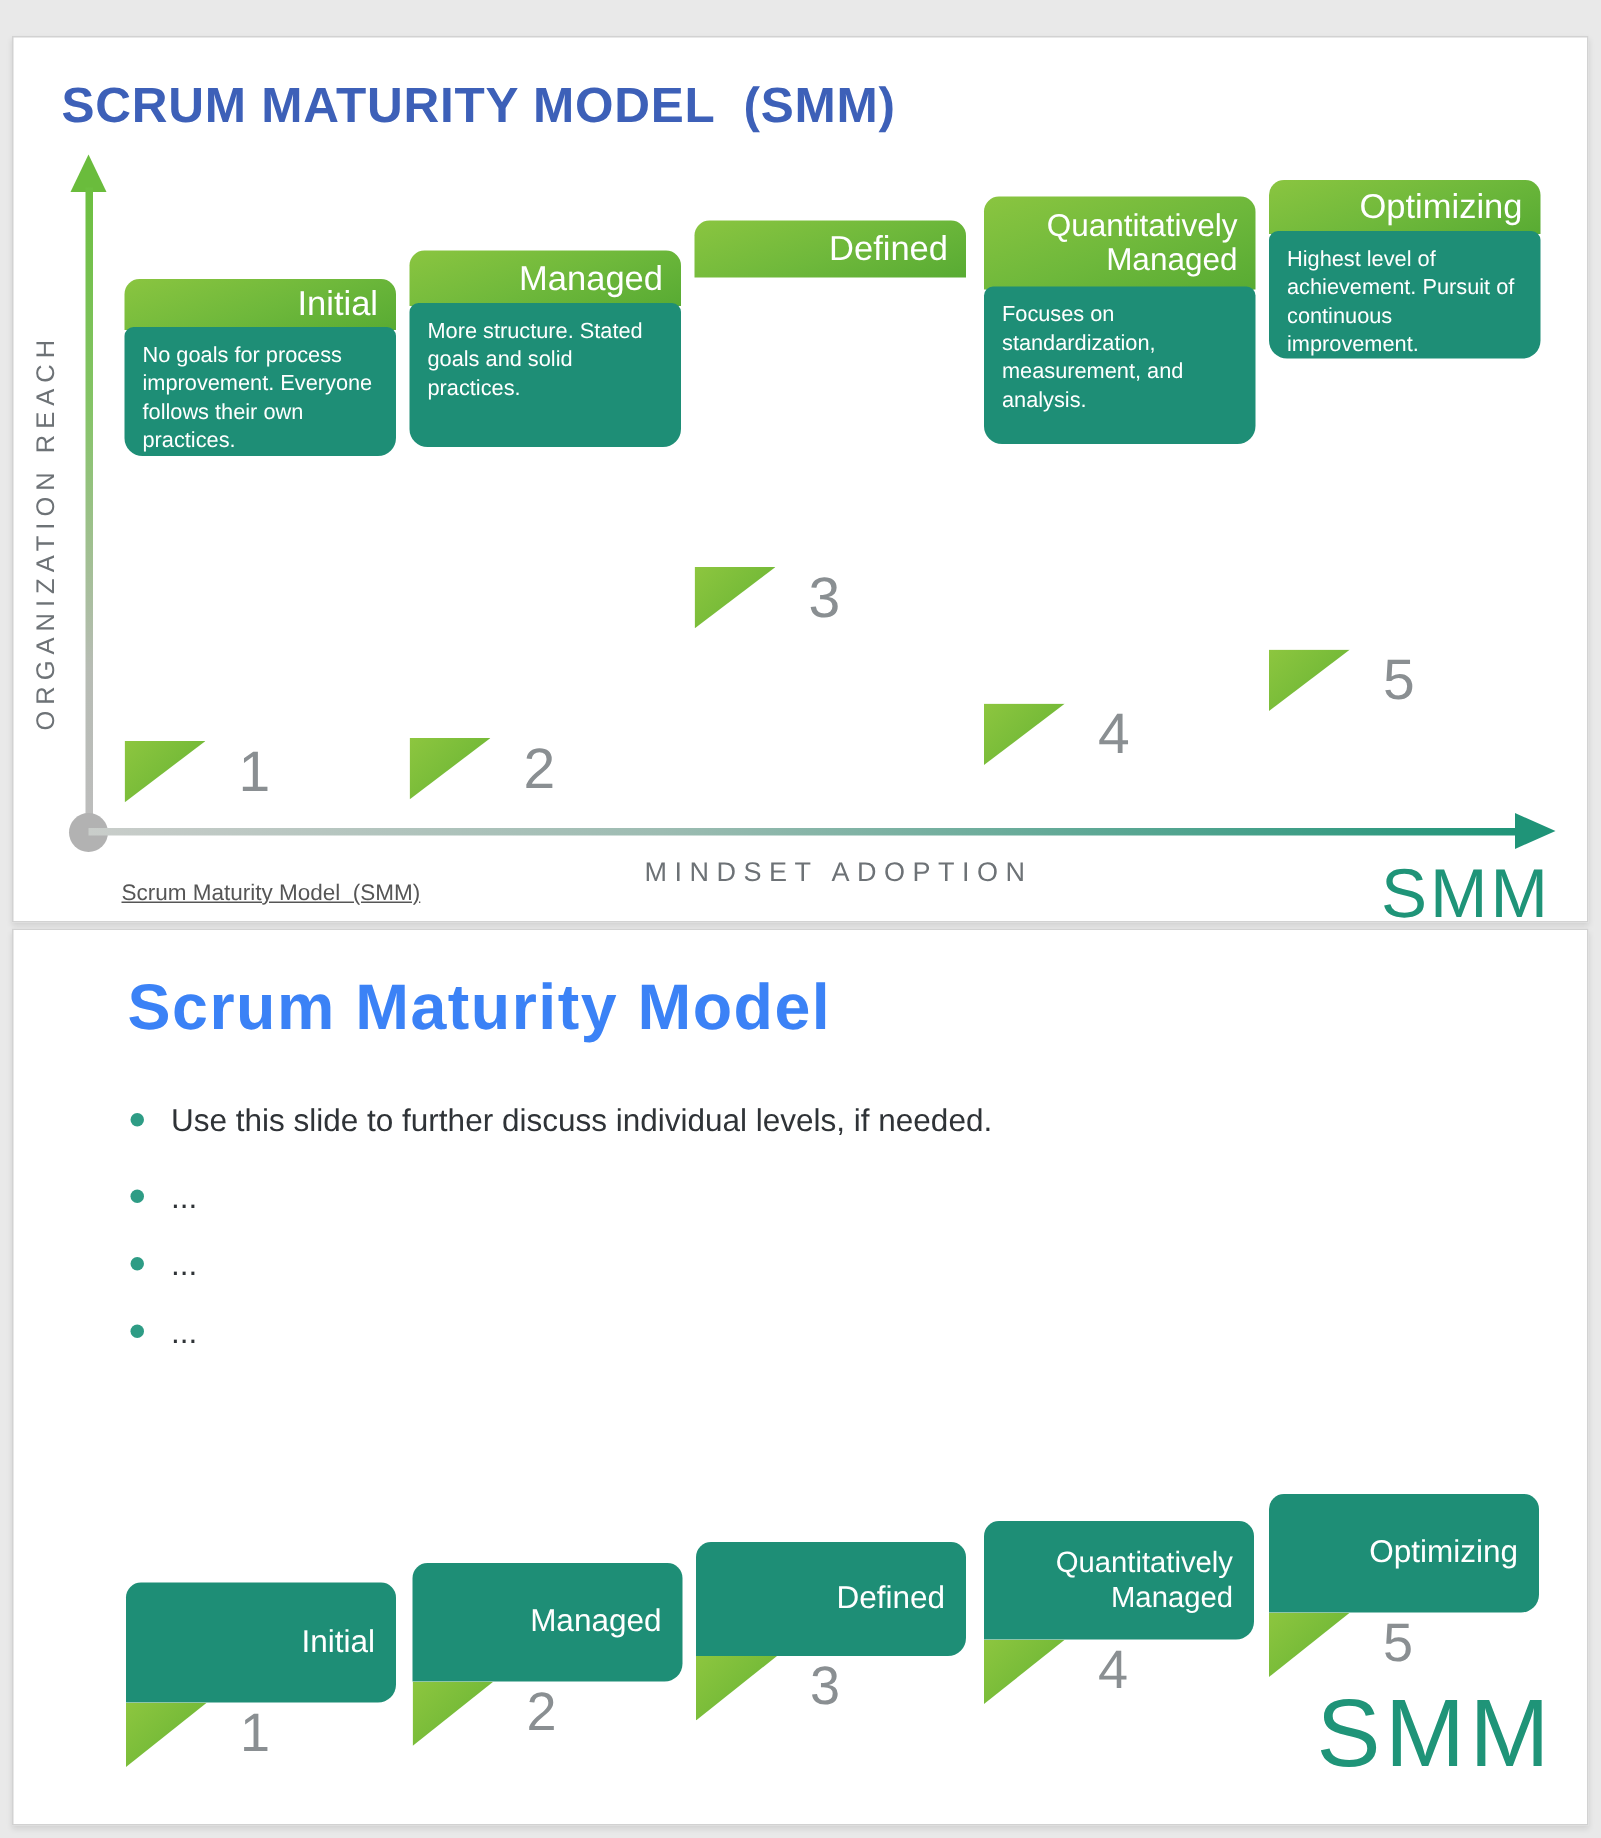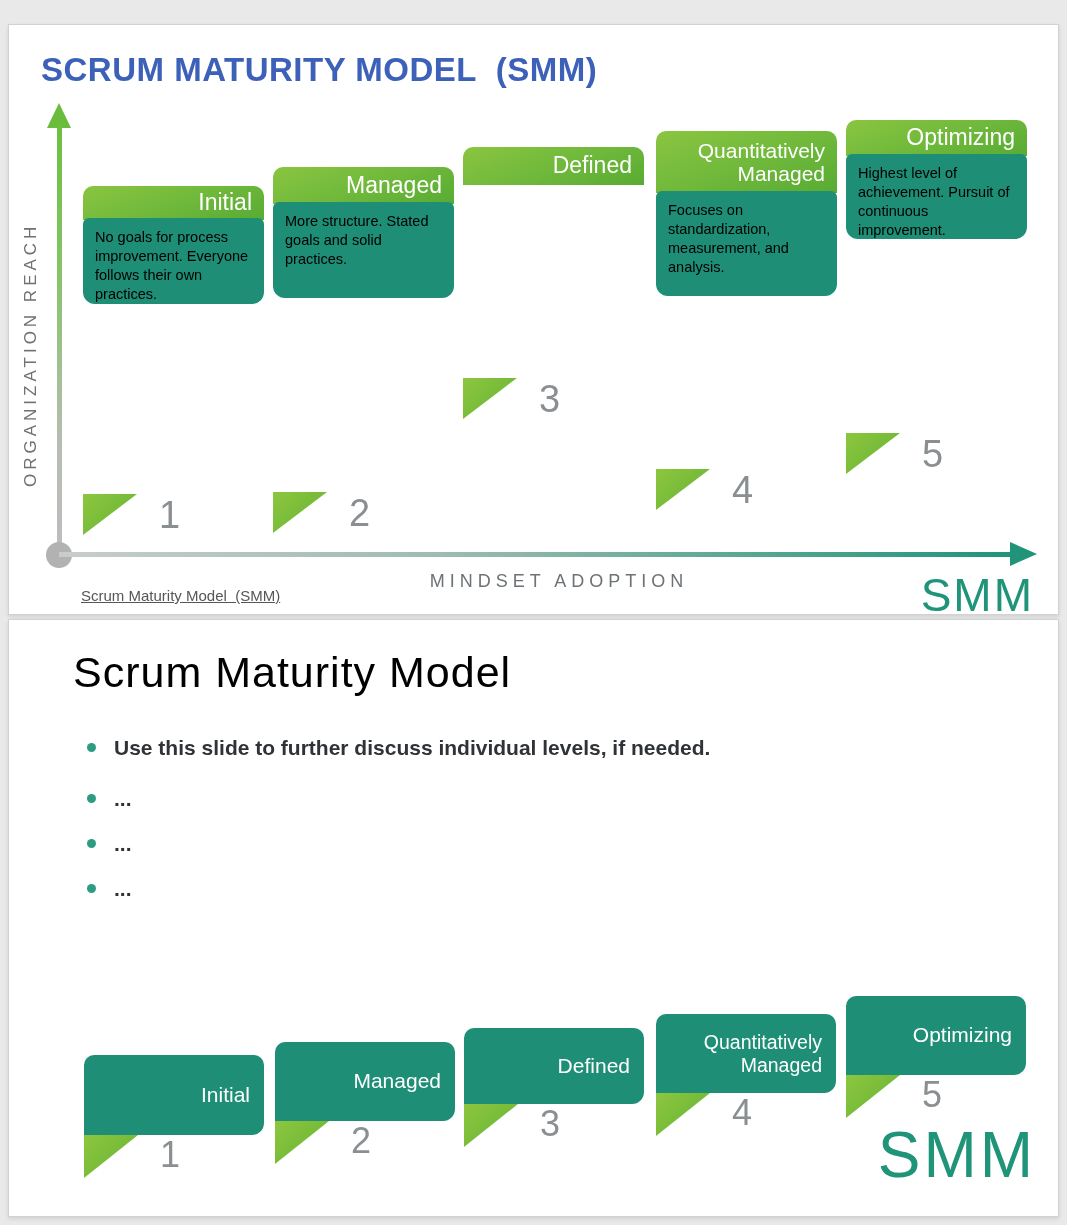--- a/index.html
+++ b/index.html
@@ -82,21 +82,21 @@
   .card-header{
     background:linear-gradient(160deg,#8ac540 0%,#6eb83b 55%,#58ab33 100%);
     border-radius:10px 10px 0 0;
     display:flex;align-items:center;justify-content:flex-end;
     padding:0 12px;color:#ffffff;font-size:23px;text-align:right;line-height:1.1;
   }
   .card-header.two-line{font-size:21px;}
   .card-teal{
     background:var(--teal);
     border-radius:6px 6px 12px 12px;
-    color:#000000;font-size:14.5px;line-height:1.3;
+    color:#ffffff;font-size:14.5px;line-height:1.3;
     padding:10px 12px;margin-top:-2px;
   }
   .card-body{
     margin-top:-10px;
     padding:16px 12px 10px 12px;
     border-radius:0 0 18px 0;
     font-size:14.5px;color:#2f3337;
     position:relative;z-index:-1;
   }
   .card-body.detail{line-height:1.95;}
@@ -111,25 +111,25 @@
     background:linear-gradient(135deg,#8dc63f 0%,#64b233 100%);
     clip-path:polygon(0 0,100% 0,0 100%);
   }
   .level-number{
     margin-left:22px;margin-top:2px;
     font-size:38px;font-weight:300;color:var(--number-gray);line-height:1;
   }
 
   
   .s2-title{
-    position:absolute;left:64px;top:28px;
-    font-size:43px;font-weight:400;color:#000000;letter-spacing:1px;
+    position:absolute;left:76px;top:28px;
+    font-size:43px;font-weight:700;color:#3b82f6;letter-spacing:1px;
   }
   .s2-bullets{
-    position:absolute;left:78px;top:116px;width:800px;list-style:none;font-weight:bold;
+    position:absolute;left:78px;top:116px;width:800px;list-style:none;
   }
   .s2-bullets li{
     display:flex;align-items:baseline;margin-bottom:21px;
     font-size:21px;color:#2f3337;
   }
   .s2-bullets li:first-child{margin-bottom:27px;}
   .bullet-dot{
     width:9px;height:9px;border-radius:50%;background:#2e9c85;
     margin-right:18px;flex-shrink:0;position:relative;top:-3px;
   }

